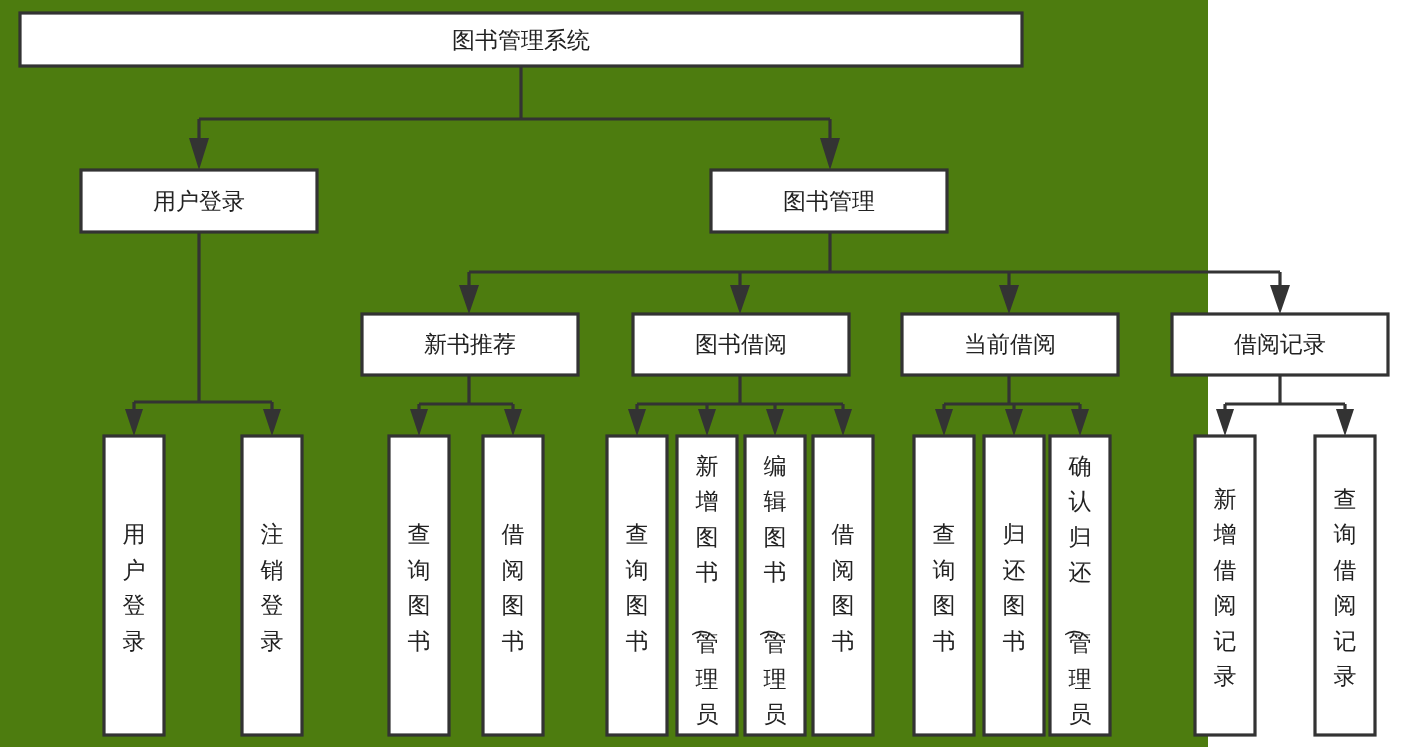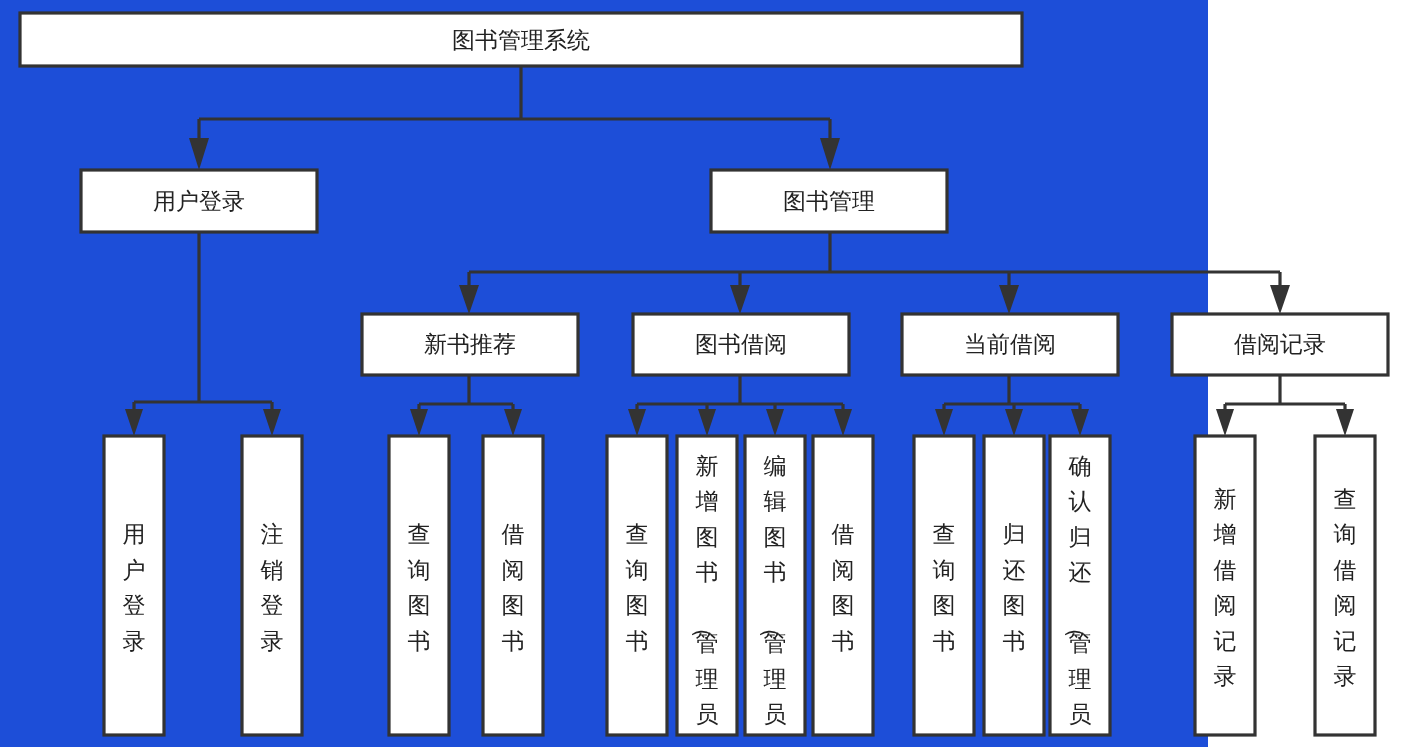--- a/index.html
+++ b/index.html
@@ -10,21 +10,21 @@
   body {
     width: 1405px;
     height: 747px;
     font-family: "DejaVu Sans", "Liberation Sans", sans-serif;
     overflow: hidden;
   }
   #diagram-root {
     position: relative;
     width: 1208px;
     height: 747px;
-    background: #1d4ed8;
+    background: #4d7c0f;
   }
   svg.chart-svg {
     position: absolute;
     left: 0;
     top: 0;
     width: 1405px;
     height: 747px;
     display: block;
   }
   .node-box {

